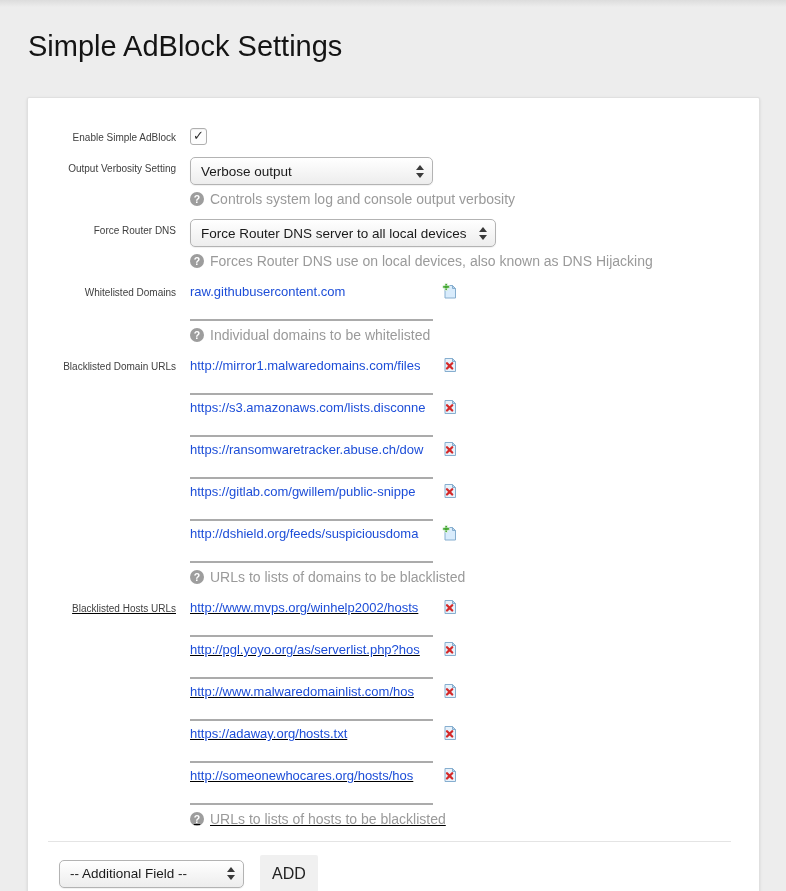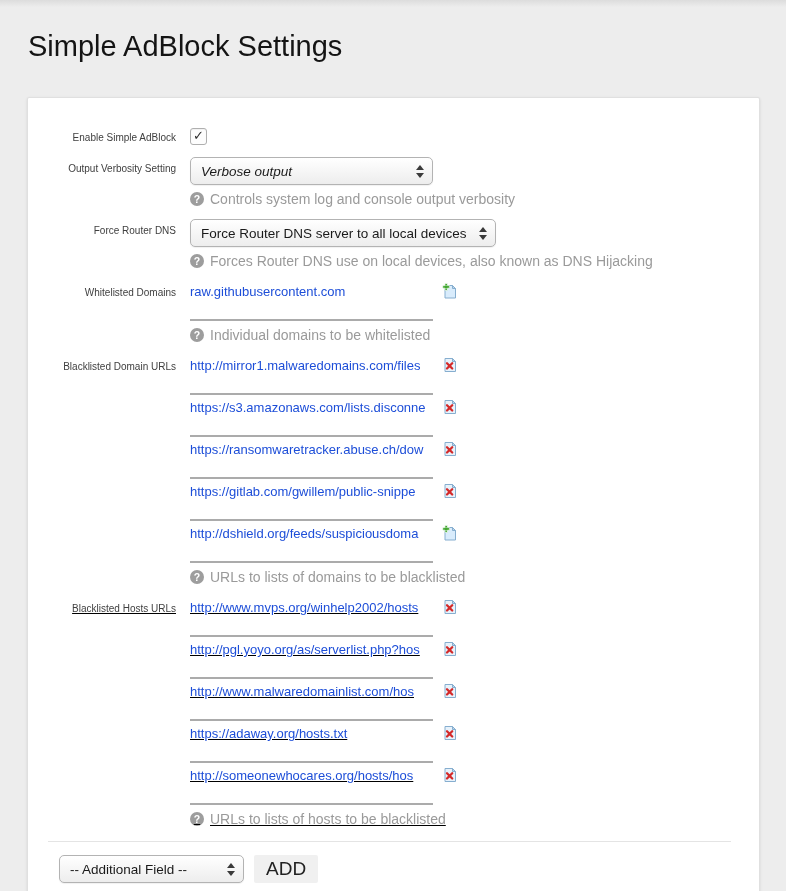--- a/index.html
+++ b/index.html
@@ -42,21 +42,21 @@
     border:1px solid #b3b3b3;border-radius:5px;
     background:linear-gradient(#ffffff,#ededed);
     box-shadow:0 1px 1px rgba(0,0,0,.06);
     padding:0 8px 0 10px;font-size:13.5px;color:#1a1a1a;cursor:pointer;
   }
   .mac-select .sel-text{overflow:hidden;white-space:nowrap;flex:1;}
   .arrows{display:flex;flex-direction:column;gap:3px;margin-left:8px;flex:none;}
   .arrows i{display:block;width:0;height:0;border-left:4px solid transparent;border-right:4px solid transparent;}
   .arrows .up{border-bottom:5px solid #3a3a3a;}
   .arrows .down{border-top:5px solid #3a3a3a;}
-  .w-verbosity{width:243px;font-style:italic;}
+  .w-verbosity{width:243px;}
   .w-forcedns{width:306px;}
   .w-additional{width:185px;}
   
   .input-line{display:flex;align-items:flex-start;margin-bottom:2px;}
   .line-input{
     width:243px;border:none;border-bottom:2px solid #ababab;
     font-size:13px;color:#1d4ed8;padding:3px 0 20px;background:transparent;
     outline:none;font-family:inherit;border-radius:0;
   }
   .icon-btn{margin-left:9px;margin-top:2px;width:16px;height:16px;flex:none;cursor:pointer;}
@@ -64,22 +64,22 @@
   
   .help{display:flex;align-items:center;gap:6px;margin-top:6px;color:#9a9a9a;font-size:14px;}
   .qicon{
     flex:none;width:14px;height:14px;border-radius:50%;background:#9d9d9d;color:#fff;
     font-size:10.5px;font-weight:bold;display:inline-flex;align-items:center;justify-content:center;
     line-height:1;
   }
   .divider{border:none;border-top:1px solid #e4e4e4;margin:14px 0 0 20px;}
   .additional-row{display:flex;align-items:center;margin:13px 0 0 31px;}
   .add-btn{
-    height:28px;padding:0 12px;margin-left:10px;background:#f0f0f0;border:none;
-    border-radius:2px;font-size:19px;color:#222;font-family:inherit;cursor:pointer;
+    height:37px;padding:0 12px;margin-left:16px;background:#f0f0f0;border:none;
+    border-radius:2px;font-size:16px;color:#222;font-family:inherit;cursor:pointer;
   }
   
   .footer{display:flex;justify-content:flex-end;gap:12px;margin:30px 26px 0 27px;}
   .btn{
     height:28px;padding:0 13px;border:none;border-radius:9px;color:#fff;
     font-size:19px;font-weight:400;letter-spacing:.3px;font-family:inherit;cursor:pointer;
   }
   .btn-cyan{background:#38c3d8;}
   .btn-blue{background:#2c6ca6;}
   .btn-orange{background:#f4a63c;}

